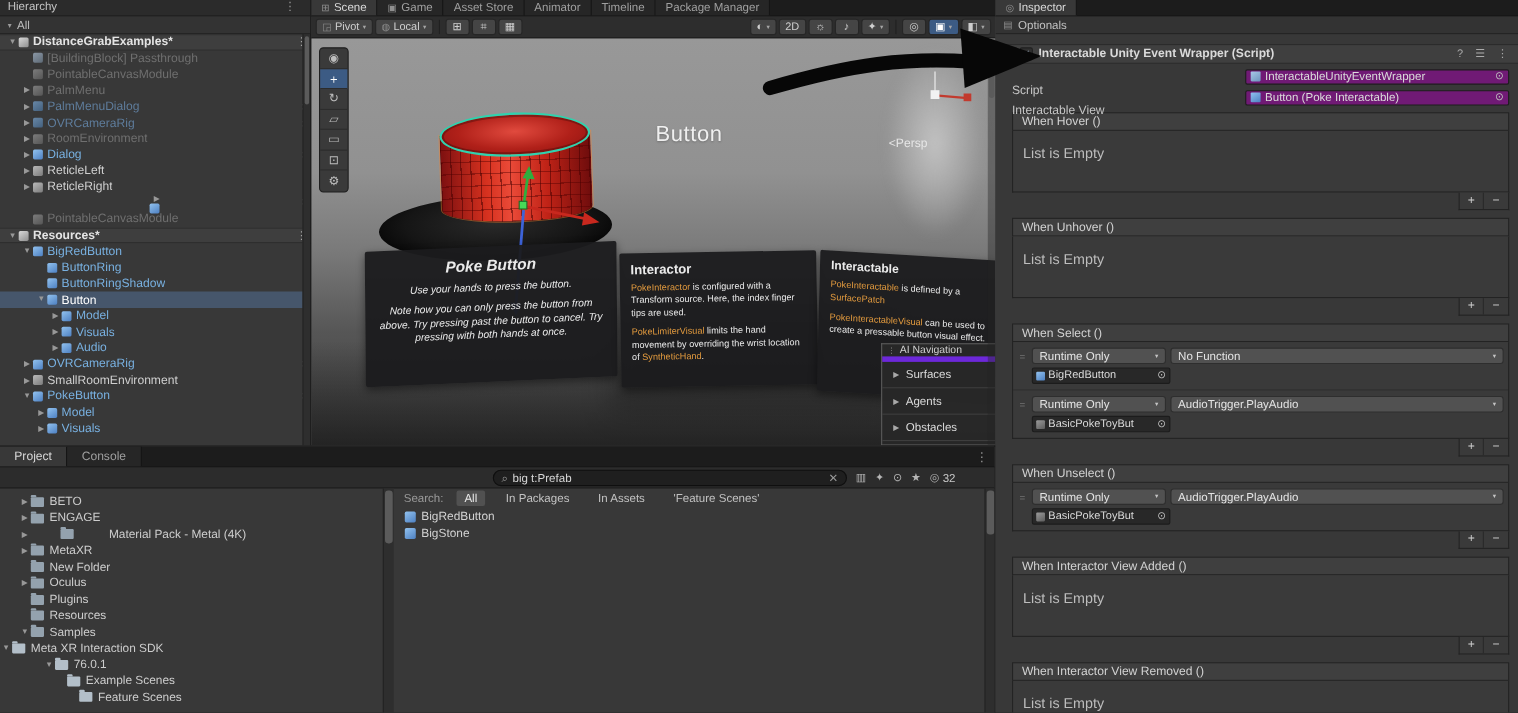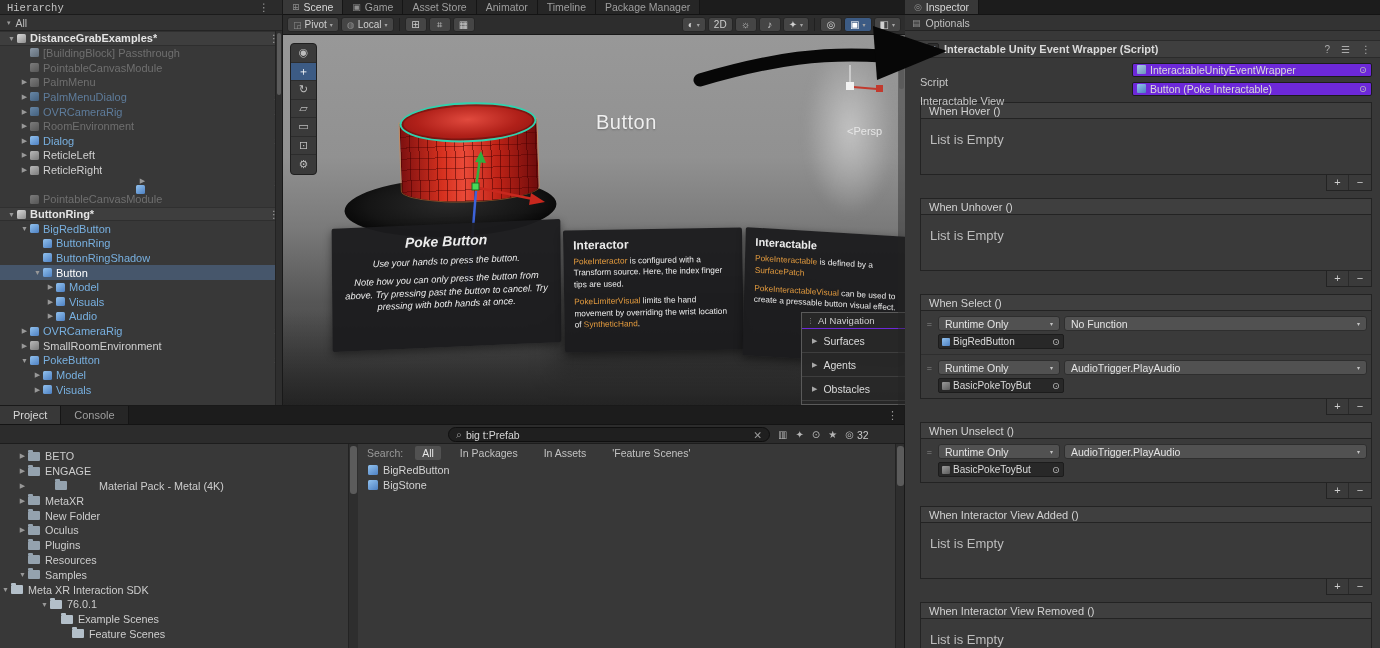--- a/index.html
+++ b/index.html
@@ -13,21 +13,21 @@
   .tab { display:flex; align-items:center; gap:4px; padding:0 9px; font-size:10.5px; color:#9f9f9f;
          background:#262626; border-right:1px solid #151515; white-space:nowrap; }
   .tab.active { background:#383838; color:#d8d8d8; }
   .ticon { font-size:9px; color:#8f8f8f; }
   .barmenu { margin-left:auto; color:#9a9a9a; padding:0 6px; display:flex; align-items:center; }
 
   
   #hierarchy { position:absolute; left:0; top:0; width:283px; height:405px; background:#383838;
                border-right:1px solid #191919; overflow:hidden; }
   #hierarchy .htitle { height:15px; background:#2b2b2b; border-bottom:1px solid #1b1b1b;
-               display:flex; align-items:flex-end; padding:0 7px; color:#c3c3c3; font-size:10.5px;font-family:Liberation Mono, monospace; }
+               display:flex; align-items:flex-start; padding:0 7px; color:#c3c3c3; font-size:10.5px; }
   #hierarchy .filterrow { height:16px; background:#333; border-bottom:1px solid #242424;
                display:flex; align-items:center; gap:5px; padding:0 7px; color:#bdbdbd; font-size:10.5px; }
   .fcaret { font-size:7px; color:#9a9a9a; }
   .hrow { height:14.65px; display:flex; align-items:center; position:relative; padding-right:16px; white-space:nowrap; }
   .hrow .arr { width:11px; flex:none; font-size:7px; color:#989898; text-align:center; }
   .hrow .cube { width:9px; height:9px; flex:none; margin-right:4px; border-radius:1.5px;
                 background:linear-gradient(145deg,#b9b9b9,#7c7c7c); }
   .hrow.i-go-gray .cube { background:linear-gradient(145deg,#7c7c7c,#565656); }
   .hrow.i-prefab .cube { background:linear-gradient(145deg,#92c2ef,#4d80c2); }
   .hrow.i-prefab-dim .cube { background:linear-gradient(145deg,#6887a6,#43607e); }
@@ -79,40 +79,40 @@
         repeating-linear-gradient(0deg, rgba(80,0,0,.45) 0 1px, rgba(0,0,0,0) 1px 11px),
         linear-gradient(90deg,#7d1010,#d6311f 30%,#ea4a38 46%,#c02317 70%,#6d0c0c);
       border-radius:0 0 50% 50% / 0 0 16% 16%;
       box-shadow:0 0 0 1px rgba(255,130,40,.45); }
   .cyltop { position:absolute; left:120px; top:63px; width:137px; height:40px; border-radius:50%;
       background:radial-gradient(ellipse at 50% 42%,#e14a3e 0%,#b02019 55%,#8a110f 100%);
       border:2px solid #2fd2ae; box-shadow:inset 0 0 0 2px rgba(0,0,0,.25); }
   .buttonmock { position:absolute; left:0; top:0; width:100%; height:100%; transform:rotate(-2deg); }
   #scene-object-label { position:absolute; left:313px; top:76px; font-size:20px; letter-spacing:.5px;
       color:rgba(255,255,255,.88); text-shadow:0 1px 2px rgba(0,0,0,.25); }
-  #persp-label { position:absolute; left:564px; top:90px; font-size:11px; color:#e6e6e6; }
+  #persp-label { position:absolute; left:525px; top:90px; font-size:11px; color:#e6e6e6; }
   .card { position:absolute; background:rgba(27,27,30,.95); color:#ebebeb; border-radius:2px;
       box-shadow:0 3px 8px rgba(0,0,0,.45); }
   .card .ct { font-weight:bold; }
   .card p { margin:0 0 6px; }
   .card .accent { color:#e29a3e; }
   #card0 { left:49px; top:189px; width:229px; height:123px; transform:rotate(-2.5deg) skewX(-2deg);
       padding:9px 12px; font-style:italic; text-align:center; }
   #card0 .ct { font-size:14px; margin-bottom:6px; }
   #card0 p { font-size:9.3px; line-height:1.32; }
   #card1 { left:281px; top:194px; width:179px; height:122px; transform:rotate(-1deg); padding:8px 10px; }
   #card1 .ct { font-size:12px; margin-bottom:4px; }
   #card1 p { font-size:8.3px; line-height:1.38; }
   #card2 { left:461px; top:197px; width:162px; height:128px; transform:rotate(3.5deg) skewX(2deg); padding:8px 10px; }
   #card2 .ct { font-size:11px; margin-bottom:5px; }
   #card2 p { font-size:8.3px; line-height:1.42; }
   #nav-overlay { position:absolute; right:0; top:277px; width:104px; height:93px;
       background:rgba(40,40,40,.93); border:1px solid #5a5a5a; border-right:none; }
   #nav-overlay .nhead { height:16px; display:flex; align-items:center; gap:4px; padding:0 5px;
-      font-size:9.5px; color:#cfcfcf; border-bottom:1px solid #6d28d9; }
+      font-size:9.5px; color:#cfcfcf; border-bottom:5px solid #6d28d9; }
   .nitem { height:24px; display:flex; align-items:center; gap:6px; padding-left:10px;
       font-size:10.5px; color:#dadada; border-bottom:1px solid #3e3e3e; }
   .nitem .arr { font-size:7px; color:#a8a8a8; }
 
   
   #project { position:absolute; left:0; top:405px; width:905px; height:243px; background:#383838;
       border-top:1px solid #191919; border-right:1px solid #191919; overflow:hidden; }
   #project .tabbar { height:19px; }
   #project .tab { font-size:11px; padding:0 13px; }
   #searchrow { height:19px; background:#2c2c2c; border-bottom:1px solid #1d1d1d; position:relative;
@@ -153,21 +153,21 @@
   #comp-header { margin-top:9px; height:18px; background:#3f3f3f; border-top:1px solid #2b2b2b;
       border-bottom:1px solid #2b2b2b; display:flex; align-items:center; gap:5px; padding:0 6px; }
   .cicon { width:11px; height:11px; border-radius:1px; background:linear-gradient(145deg,#a9c9e8,#6d94bd);
       flex:none; }
   .chk { width:12px; height:12px; background:#2f2f2f; border:1px solid #202020; border-radius:2px;
       color:#cfe3ff; font-size:9px; line-height:11px; text-align:center; flex:none; }
   #comp-title { flex:1; font-weight:bold; font-size:11px; color:#dadada; }
   .hicon { color:#ababab; font-size:10px; padding:0 3px; }
   .frow { display:flex; align-items:center; margin:4px 8px 4px 15px; height:15px; }
   .flabel { width:212px; flex:none; font-size:11px; color:#c6c6c6;margin-top:24px; }
-  .ffield { flex:1; height:14px; background:#6d28d9; border:1px solid #1c1c1c; border-radius:2px;
+  .ffield { flex:1; height:14px; background:#701a75; border:1px solid #1c1c1c; border-radius:2px;
       display:flex; align-items:center; gap:4px; padding:0 4px; font-size:10.5px; color:#dadada;
       white-space:nowrap; overflow:hidden; }
   .ficon { width:9px; height:9px; border-radius:1px; flex:none; background:linear-gradient(145deg,#a9c9e8,#6d94bd); }
   .ficon.cube { background:linear-gradient(145deg,#92c2ef,#4d80c2); }
   .fval { flex:1; overflow:hidden; }
   .pick { margin-left:auto; color:#bdbdbd; font-size:9.5px; flex:none; }
   #events { margin-top:6px; }
   .esec { margin:0 8px 7px 15px; }
   .ehead { height:17px; background:#3f3f3f; border:1px solid #232323; display:flex; align-items:center;
       padding:0 8px; font-size:11px; color:#d2d2d2; }
@@ -275,21 +275,21 @@
           <span class="chev">›</span>
         </div>
         <div class="hrow c-gray i-go-gray" style="padding-left: 19px;">
           <span class="arr"></span>
           <span class="cube"></span>
           <span class="lbl">PointableCanvasModule</span>
         </div>
         <div class="hrow scene" style="padding-left: 6px;">
           <span class="arr">▼</span>
           <span class="cube"></span>
-          <span class="lbl">ButtonRing*</span>
+          <span class="lbl">Resources*</span>
           <span class="rowmenu">⋮</span>
         </div>
         <div class="hrow c-blue i-prefab" style="padding-left: 19px;">
           <span class="arr">▼</span>
           <span class="cube"></span>
           <span class="lbl">BigRedButton</span>
         </div>
         <div class="hrow c-blue i-prefab" style="padding-left: 32px;">
           <span class="arr"></span>
           <span class="cube"></span>

